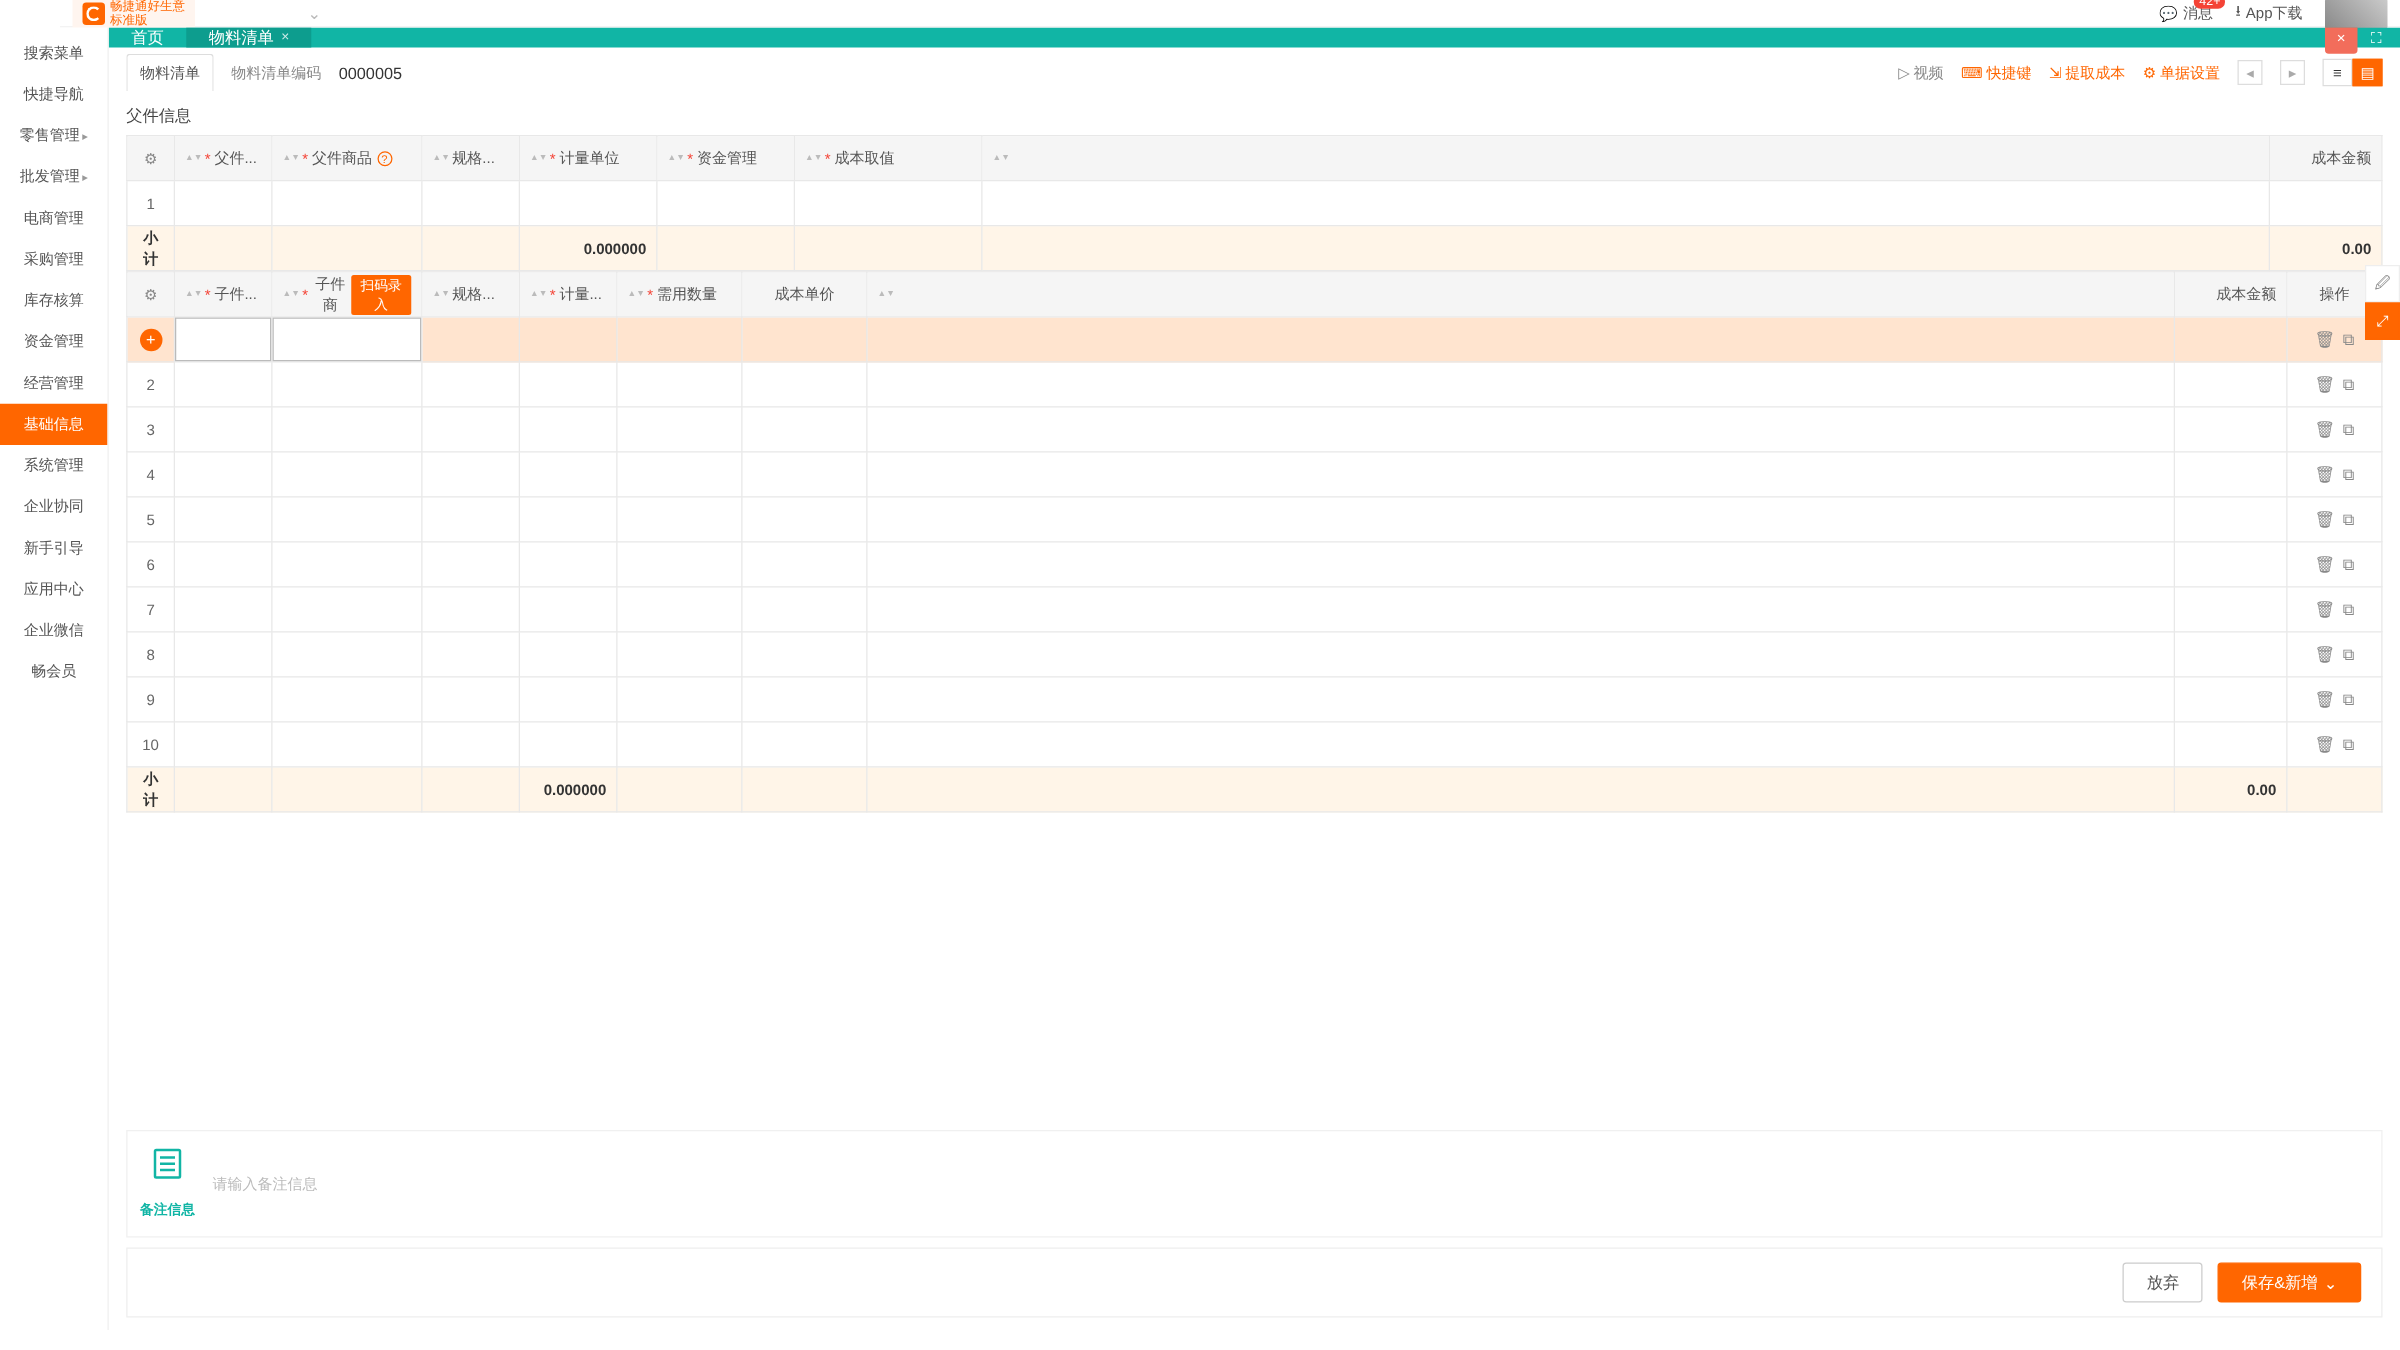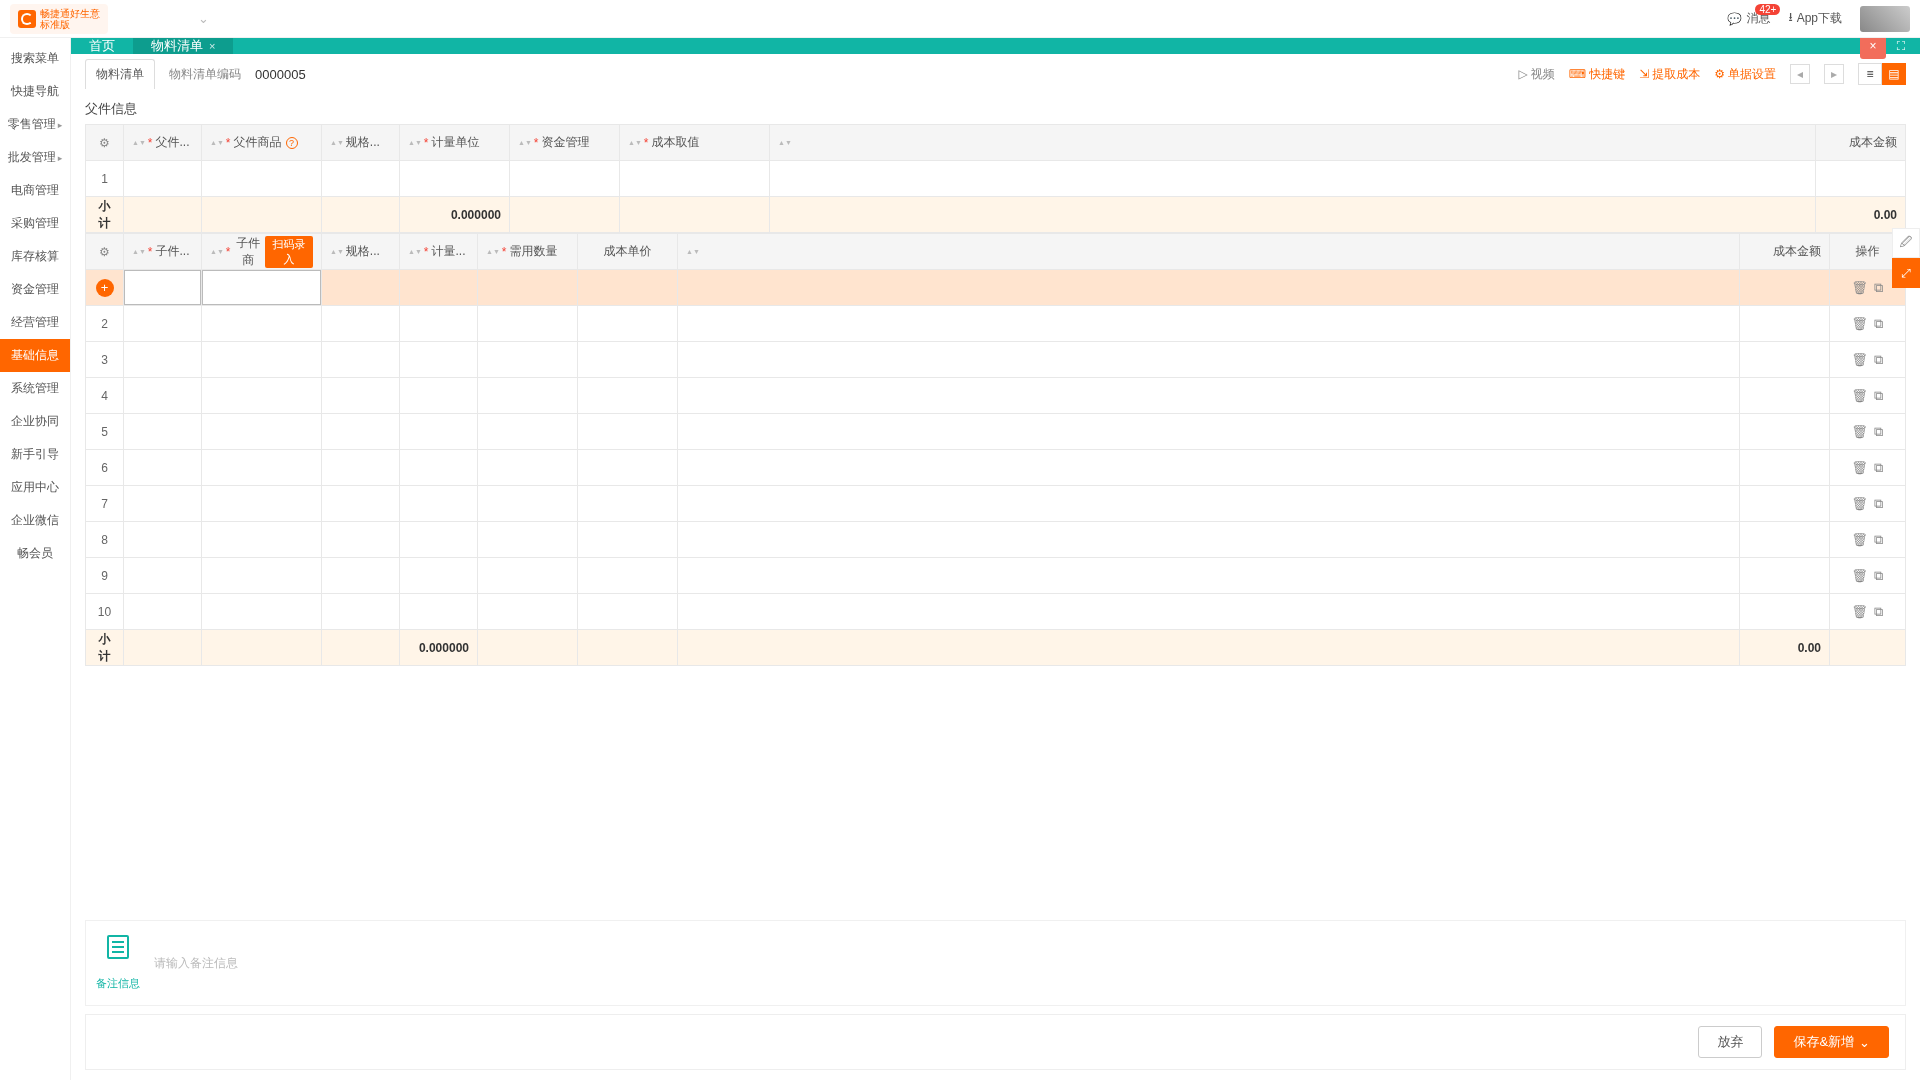--- a/index.html
+++ b/index.html
@@ -1,31 +1,31 @@
 <!DOCTYPE html>
 <html><head>
 <meta charset="utf-8">
 <style>
 * { margin:0; padding:0; box-sizing:border-box; }
 body { font-family:"Microsoft YaHei","PingFang SC",sans-serif; font-size:12px; color:#333; background:#fff; overflow:hidden; }
 
-.top-bar { height:38px; display:flex; align-items:center; border-bottom:1px solid #f0f0f0; padding:0 10px; }
+.top-bar { height:22px; display:flex; align-items:center; border-bottom:1px solid #f0f0f0; padding:0 10px;margin-left:48px; }
 .logo-box { display:flex; align-items:center; gap:4px; background:#fff5ef; padding:4px 8px; border-radius:4px; }
 .logo-icon { width:18px; height:18px; background:#f60; border-radius:3px; position:relative; }
 .logo-icon::before { content:""; position:absolute; width:8px; height:8px; border:2px solid #fff; border-radius:50%; top:3px; left:3px; border-right-color:transparent; }
 .logo-text { color:#f60; font-size:10px; line-height:1.1; }
 .org-select { margin-left:30px; color:#bbb; font-size:13px; display:flex; align-items:center; gap:60px; cursor:pointer; }
 .top-right { margin-left:auto; display:flex; align-items:center; gap:18px; font-size:12px; color:#555; }
 .top-right-item { display:flex; align-items:center; gap:4px; cursor:pointer; position:relative; }
 .badge { position:absolute; top:-6px; right:-10px; background:#f44336; color:#fff; font-size:10px; padding:0 4px; border-radius:8px; }
 .avatar { width:50px; height:26px; background:linear-gradient(45deg,#888,#ccc); border-radius:3px; }
 
 .layout { display:flex; height:calc(100vh - 38px); }
 
-.sidebar { width:71px; background:#fff; border-right:1px solid #f0f0f0; padding-top:4px; overflow-y:auto; }
+.sidebar { width:87px; background:#fff; border-right:1px solid #f0f0f0; padding-top:4px; overflow-y:auto; }
 .side-item { height:33px; display:flex; align-items:center; justify-content:center; gap:2px; font-size:12px; color:#555; cursor:pointer; position:relative; }
 .side-item.active { background:#f60; color:#fff; font-weight:500; }
 .side-arrow { font-size:9px; color:#999; }
 
 .main { flex:1; display:flex; flex-direction:column; overflow:hidden; position:relative; }
 
 .tabs-bar { height:16px; background:#11b5a5; display:flex; align-items:stretch; position:relative; }
 .tab { padding:0 18px; display:flex; align-items:center; gap:6px; color:#fff; font-size:13px; cursor:pointer; }
 .tab.active { background:#0d9d8e; }
 .tab-close { font-size:11px; opacity:.8; }
@@ -62,21 +62,21 @@
 .subtotal td { background:#fff5e8; font-weight:bold; color:#333; }
 .r-num { text-align:right; }
 .scan-tag { background:#f60; color:#fff; font-size:11px; padding:1px 6px; border-radius:2px; }
 .highlight-row td { background:#ffe4cf; }
 .edit-cell { padding:0!important; }
 .edit-input { width:100%; height:100%; border:1px solid #bbb; background:#fff; outline:none; padding:0 6px; }
 .ops { text-align:center; }
 .op-ic { color:#888; margin:0 3px; cursor:pointer; font-size:13px; }
 
 .remark-bar { margin:4px 14px 0; background:#fff; display:flex; align-items:center; gap:14px; padding:14px 10px; border:1px solid #f0f0f0; }
-.remark-ico { display:flex; flex-direction:column; align-items:center; gap:17px; color:#11b5a5; font-size:11px; }
+.remark-ico { display:flex; flex-direction:column; align-items:center; gap:17px; color:#11b5a5; font-size:11px;font-weight:bold; }
 .remark-ico .ic { width:22px; height:24px; border:2px solid #11b5a5; border-radius:2px; position:relative; }
 .remark-ico .ic::before { content:""; position:absolute; left:3px; right:3px; top:4px; height:2px; background:#11b5a5; box-shadow:0 5px 0 #11b5a5,0 10px 0 #11b5a5; }
 .remark-input { flex:1; border:none; outline:none; font-size:12px; color:#333; }
 .remark-input::placeholder { color:#bbb; }
 
 .footer { height:56px; margin:8px 14px 10px; background:#fff; border:1px solid #eee; display:flex; align-items:center; justify-content:flex-end; gap:12px; padding:0 16px; }
 .btn { height:32px; padding:0 18px; border-radius:3px; font-size:13px; cursor:pointer; display:flex; align-items:center; }
 .btn-default { background:#fff; border:1px solid #ccc; color:#555;font-family:Liberation Serif, serif; }
 .btn-primary { background:#f60; border:1px solid #f60; color:#fff; gap:5px; }
 

